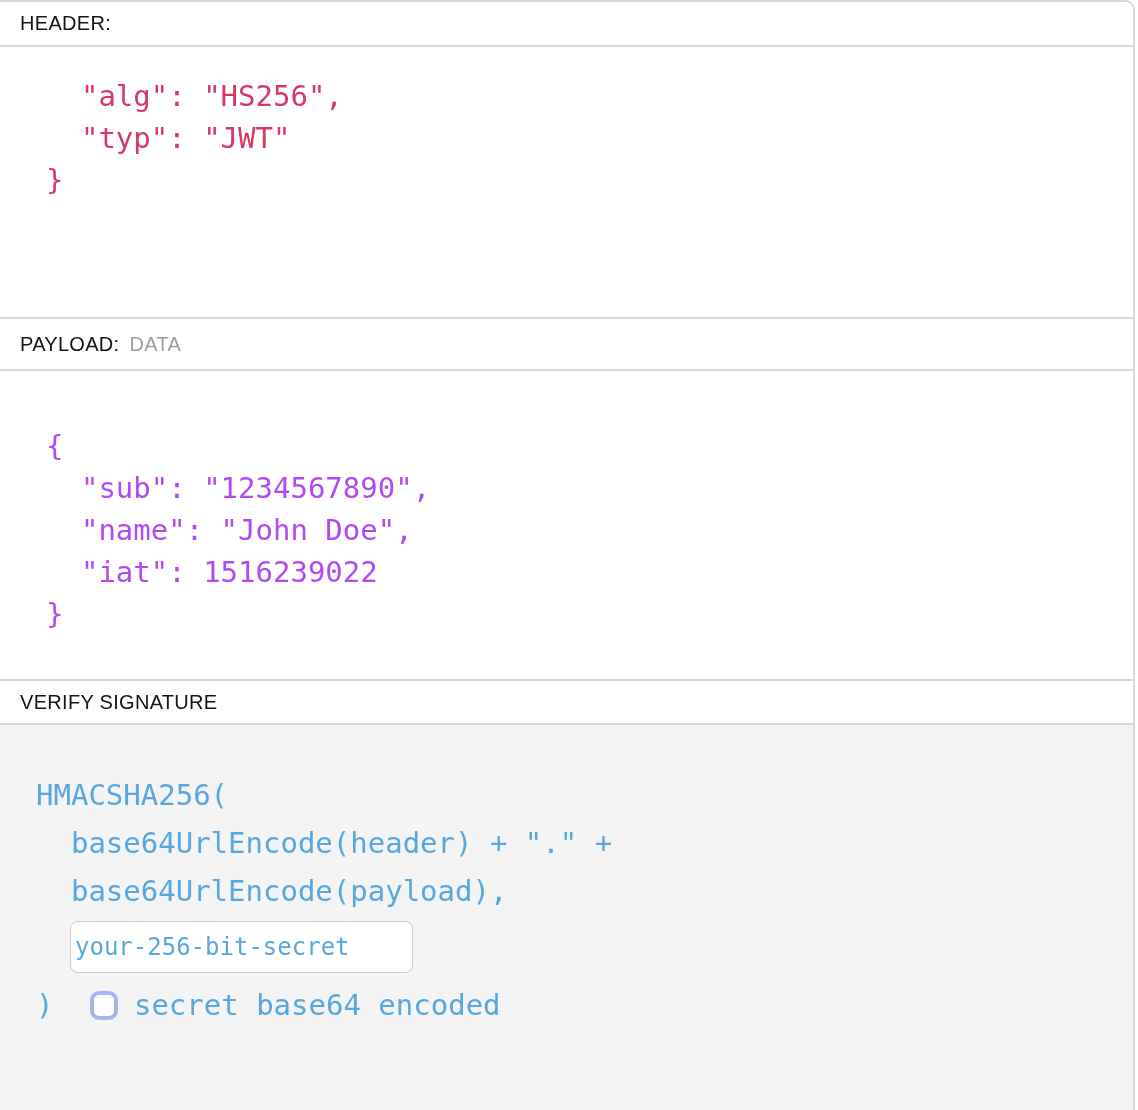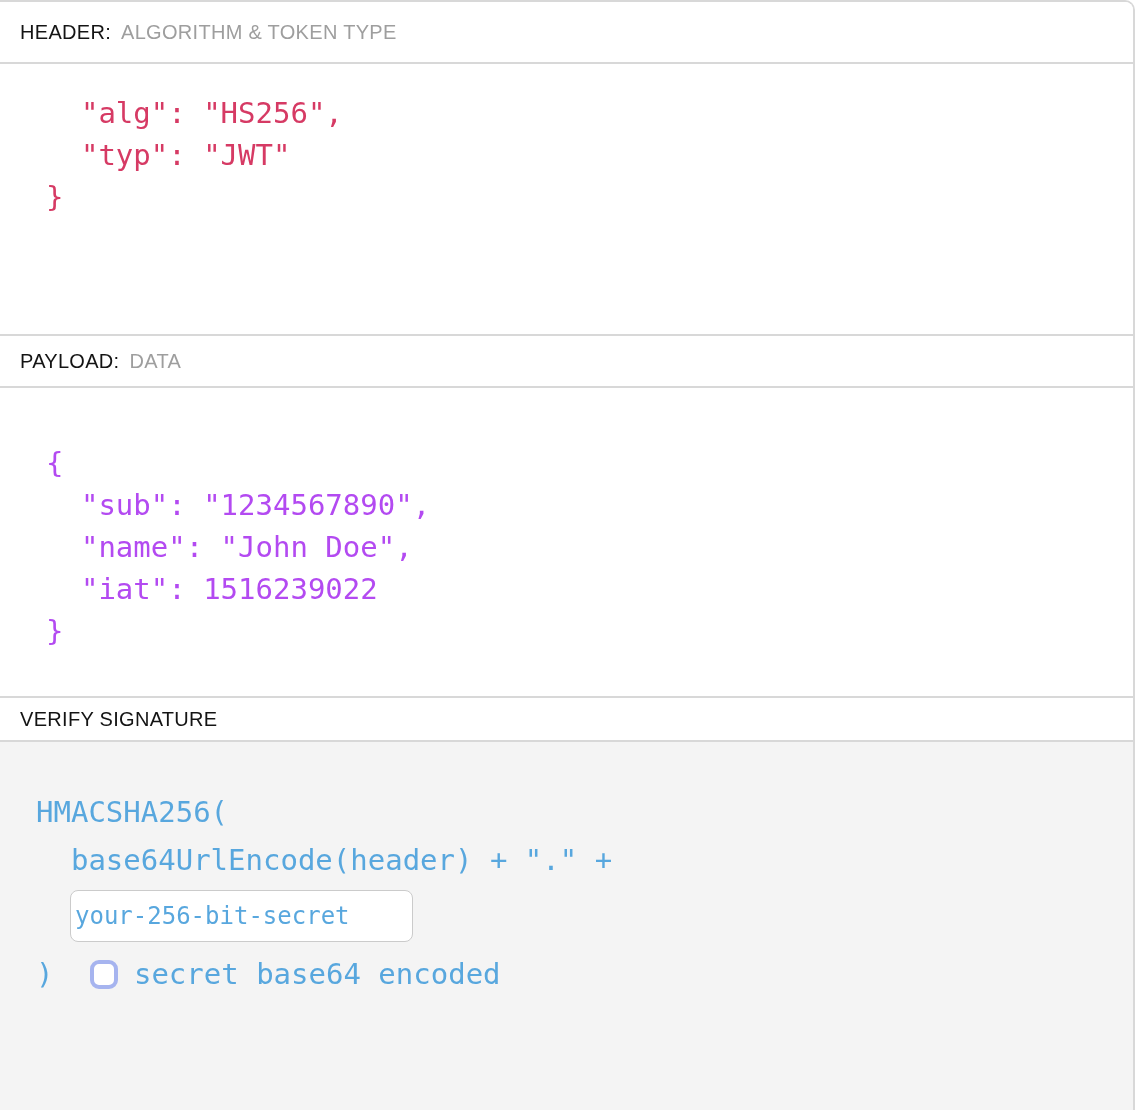--- a/index.html
+++ b/index.html
@@ -24,21 +24,21 @@
     overflow: hidden;
     background: #ffffff;
   }
   .section-bar {
     display: flex;
     align-items: center;
     padding: 0 20px;
     background: #ffffff;
     border-bottom: 2px solid var(--section-border, #d8d8d8);
   }
-  .bar-header   { height: 62px; }
+  .bar-header   { height: 45px; }
   .bar-payload  { height: 52px; }
   .bar-verify   { height: 44px; }
   .bar-label {
     font-size: 20px;
     font-weight: 500;
     color: #141414;
     letter-spacing: 0.3px;
     white-space: pre;
   }
   .bar-sublabel {
@@ -112,21 +112,20 @@
     white-space: pre;
   }
 </style>
 </head>
 <body>
 
 <div class="card">
 
   <div class="section-bar bar-header">
     <span class="bar-label">HEADER:</span>
-    <span class="bar-sublabel">ALGORITHM &amp; TOKEN TYPE</span>
   </div>
 
   <div class="code-area code-header">
     <div class="cl">  "alg": "HS256",</div>
     <div class="cl">  "typ": "JWT"</div>
     <div class="cl">}</div>
   </div>
 
   <div class="section-bar bar-payload">
     <span class="bar-label">PAYLOAD:</span>
@@ -141,20 +140,21 @@
     <div class="cl">}</div>
   </div>
 
   <div class="section-bar bar-verify">
     <span class="bar-label">VERIFY SIGNATURE</span>
   </div>
 
   <div class="signature-area">
     <div class="cl">HMACSHA256(</div>
     <div class="cl">  base64UrlEncode(header) + "." +</div>
+    <div class="cl">  base64UrlEncode(payload),</div>
 
     <input class="secret-input" type="text" value="your-256-bit-secret" style="">
 
     <div class="secret-row">
       <span class="paren">) </span>
       <span class="checkbox" role="checkbox" aria-checked="false"></span>
       <span class="checkbox-label">secret base64 encoded</span>
     </div>
   </div>
 

